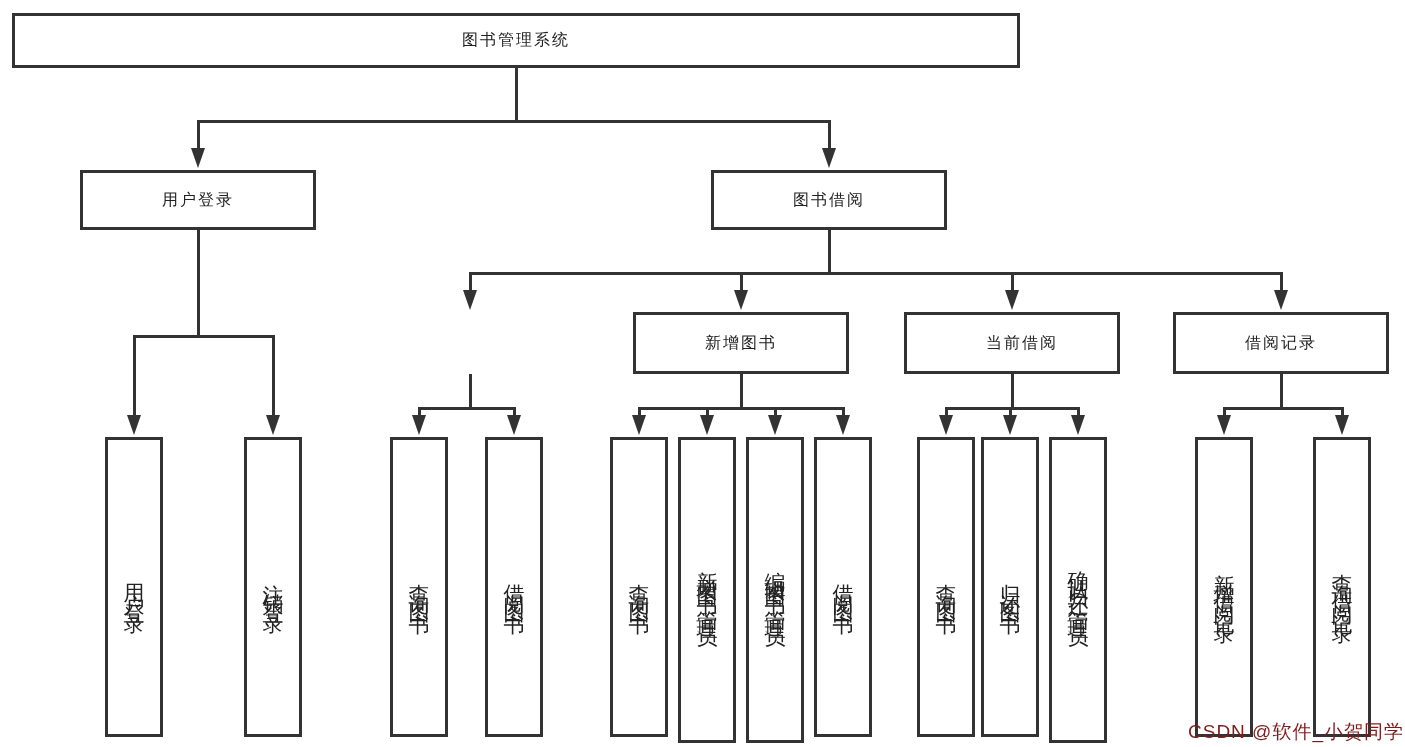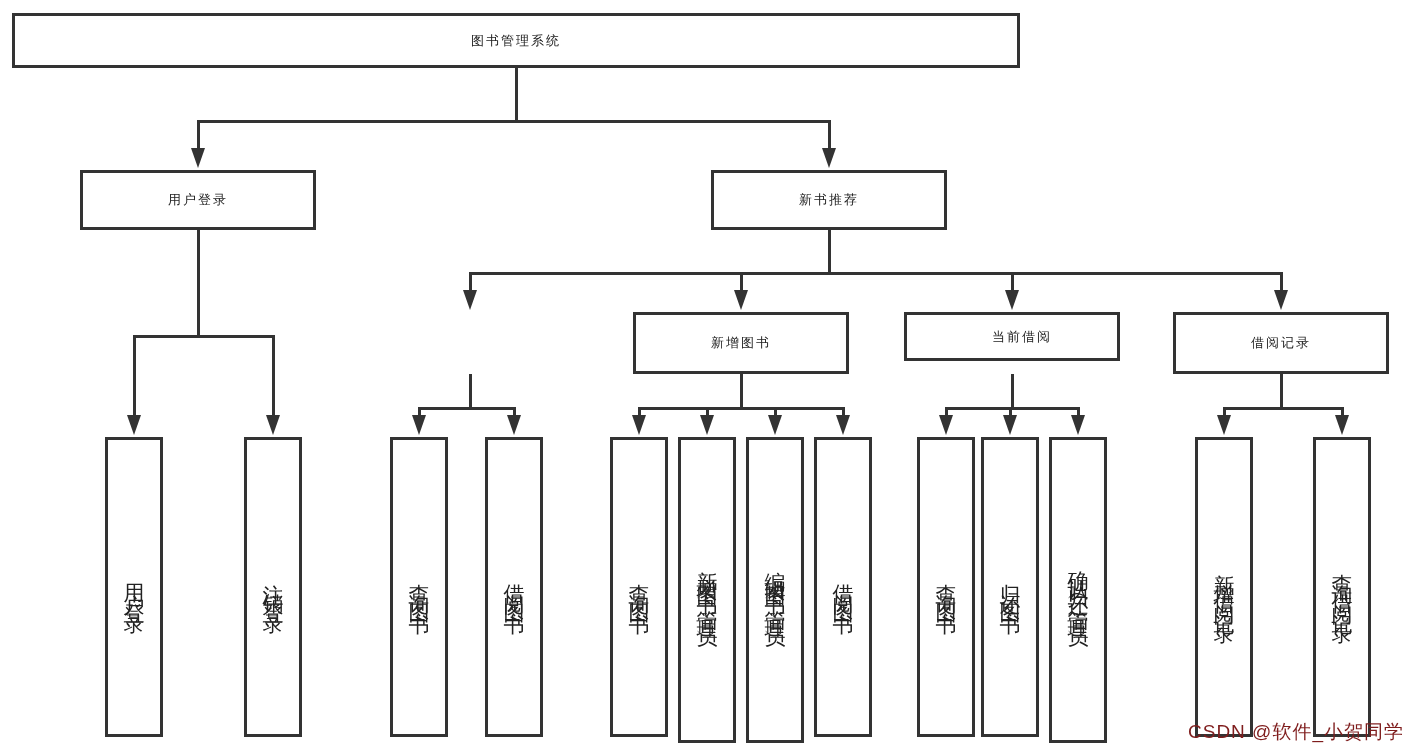--- a/index.html
+++ b/index.html
@@ -3,21 +3,21 @@
 <meta charset="utf-8">
 <style>
   html,body{margin:0;padding:0;background:#ffffff;}
   .stage{
     position:relative;width:1405px;height:747px;background:#ffffff;
     font-family:"Liberation Sans","DejaVu Sans",sans-serif;overflow:hidden;
   }
   .box{
     position:absolute;box-sizing:border-box;border:3px solid #333333;background:#ffffff;
     display:flex;align-items:center;justify-content:center;
-    font-size:13px;letter-spacing:2px;color:#222222;white-space:nowrap;
+    font-size:16px;letter-spacing:2px;color:#222222;white-space:nowrap;
   }
   .vbox{
     position:absolute;box-sizing:border-box;border:3px solid #333333;background:#ffffff;
     display:flex;align-items:center;justify-content:center;
     writing-mode:vertical-rl;text-orientation:mixed;
     font-size:21px;letter-spacing:10px;color:#222222;
   }
   .hline{position:absolute;height:3px;background:#333333;}
   .vline{position:absolute;width:3px;background:#333333;}
   .arrow{
@@ -36,27 +36,27 @@
 <div class="stage">
 
   <div class="box" style="left:12px;top:13px;width:1008px;height:55px;">
     <span>图书管理系统</span>
   </div>
 
   <div class="box" style="left:80px;top:170px;width:236px;height:60px;">
     <span>用户登录</span>
   </div>
   <div class="box" style="left:711px;top:170px;width:236px;height:60px;">
-    <span>新书推荐</span>
+    <span>图书借阅</span>
   </div>
 
   <div class="box" style="left:633px;top:312px;width:216px;height:62px;">
     <span>新增图书</span>
   </div>
-  <div class="box" style="left:904px;top:312px;width:216px;height:49px;padding-left:20px;">
+  <div class="box" style="left:904px;top:312px;width:216px;height:62px;padding-left:20px;">
     <span>当前借阅</span>
   </div>
   <div class="box" style="left:1173px;top:312px;width:216px;height:62px;">
     <span>借阅记录</span>
   </div>
 
   <div class="vbox" style="left:105px;top:437px;width:58px;height:300px;">
     <span>用户登录</span>
   </div>
   <div class="vbox" style="left:244px;top:437px;width:58px;height:300px;">

